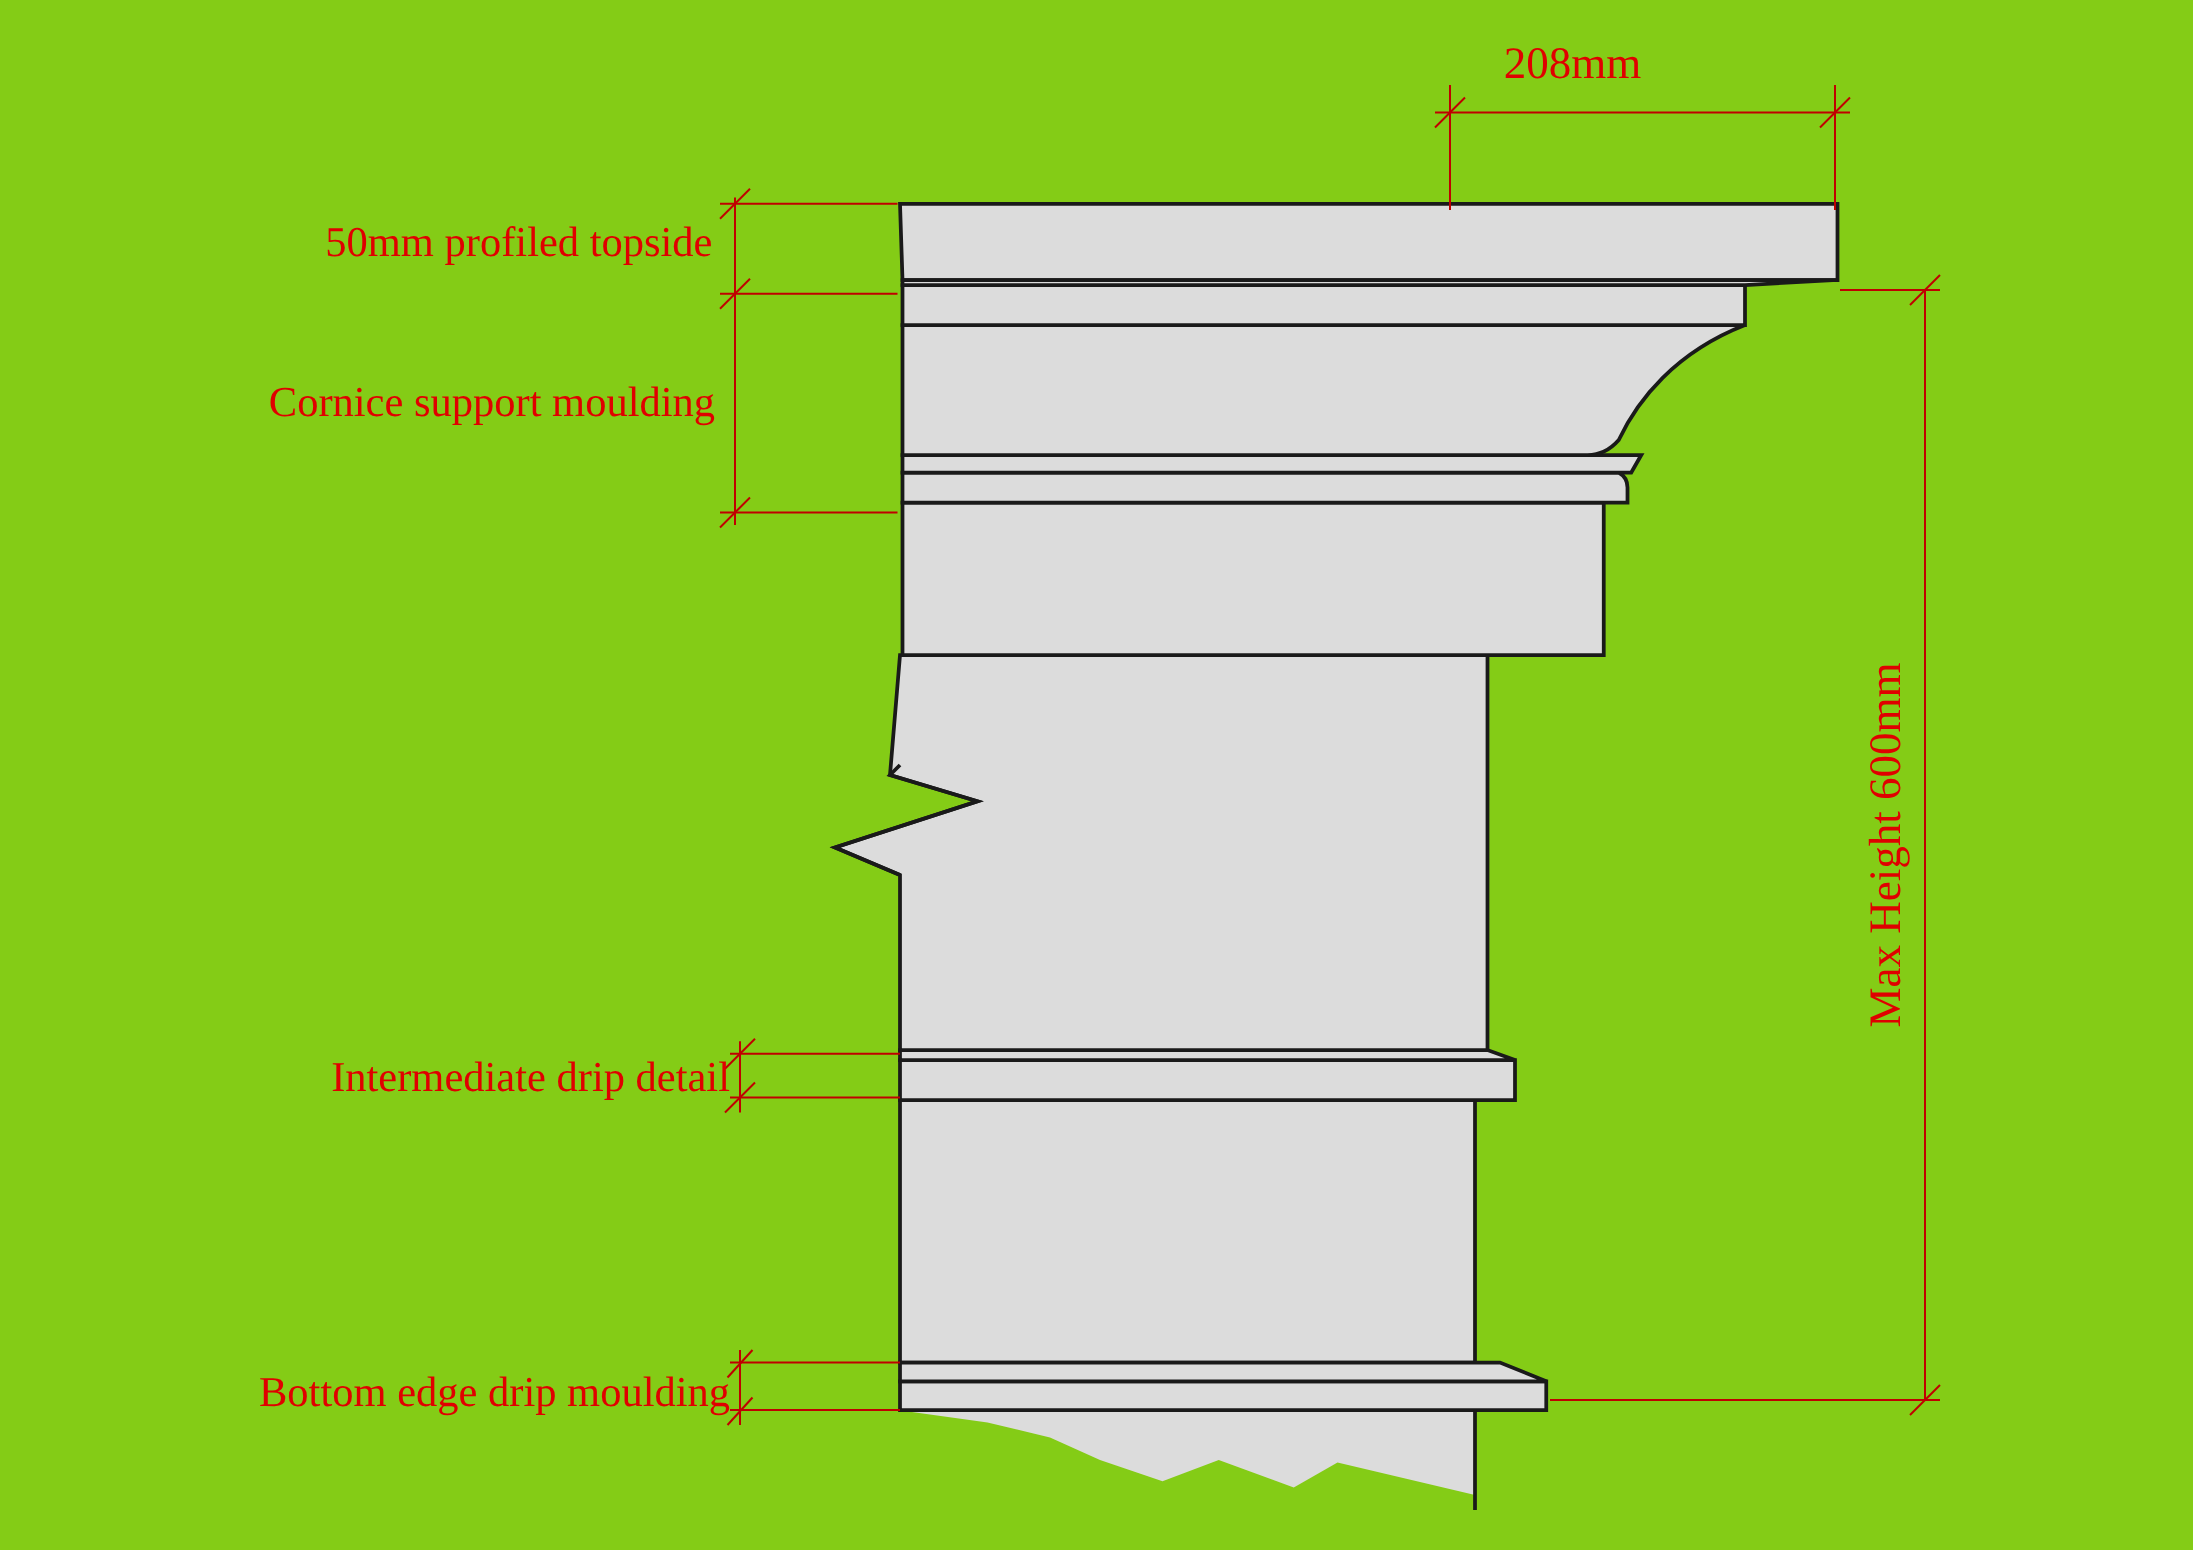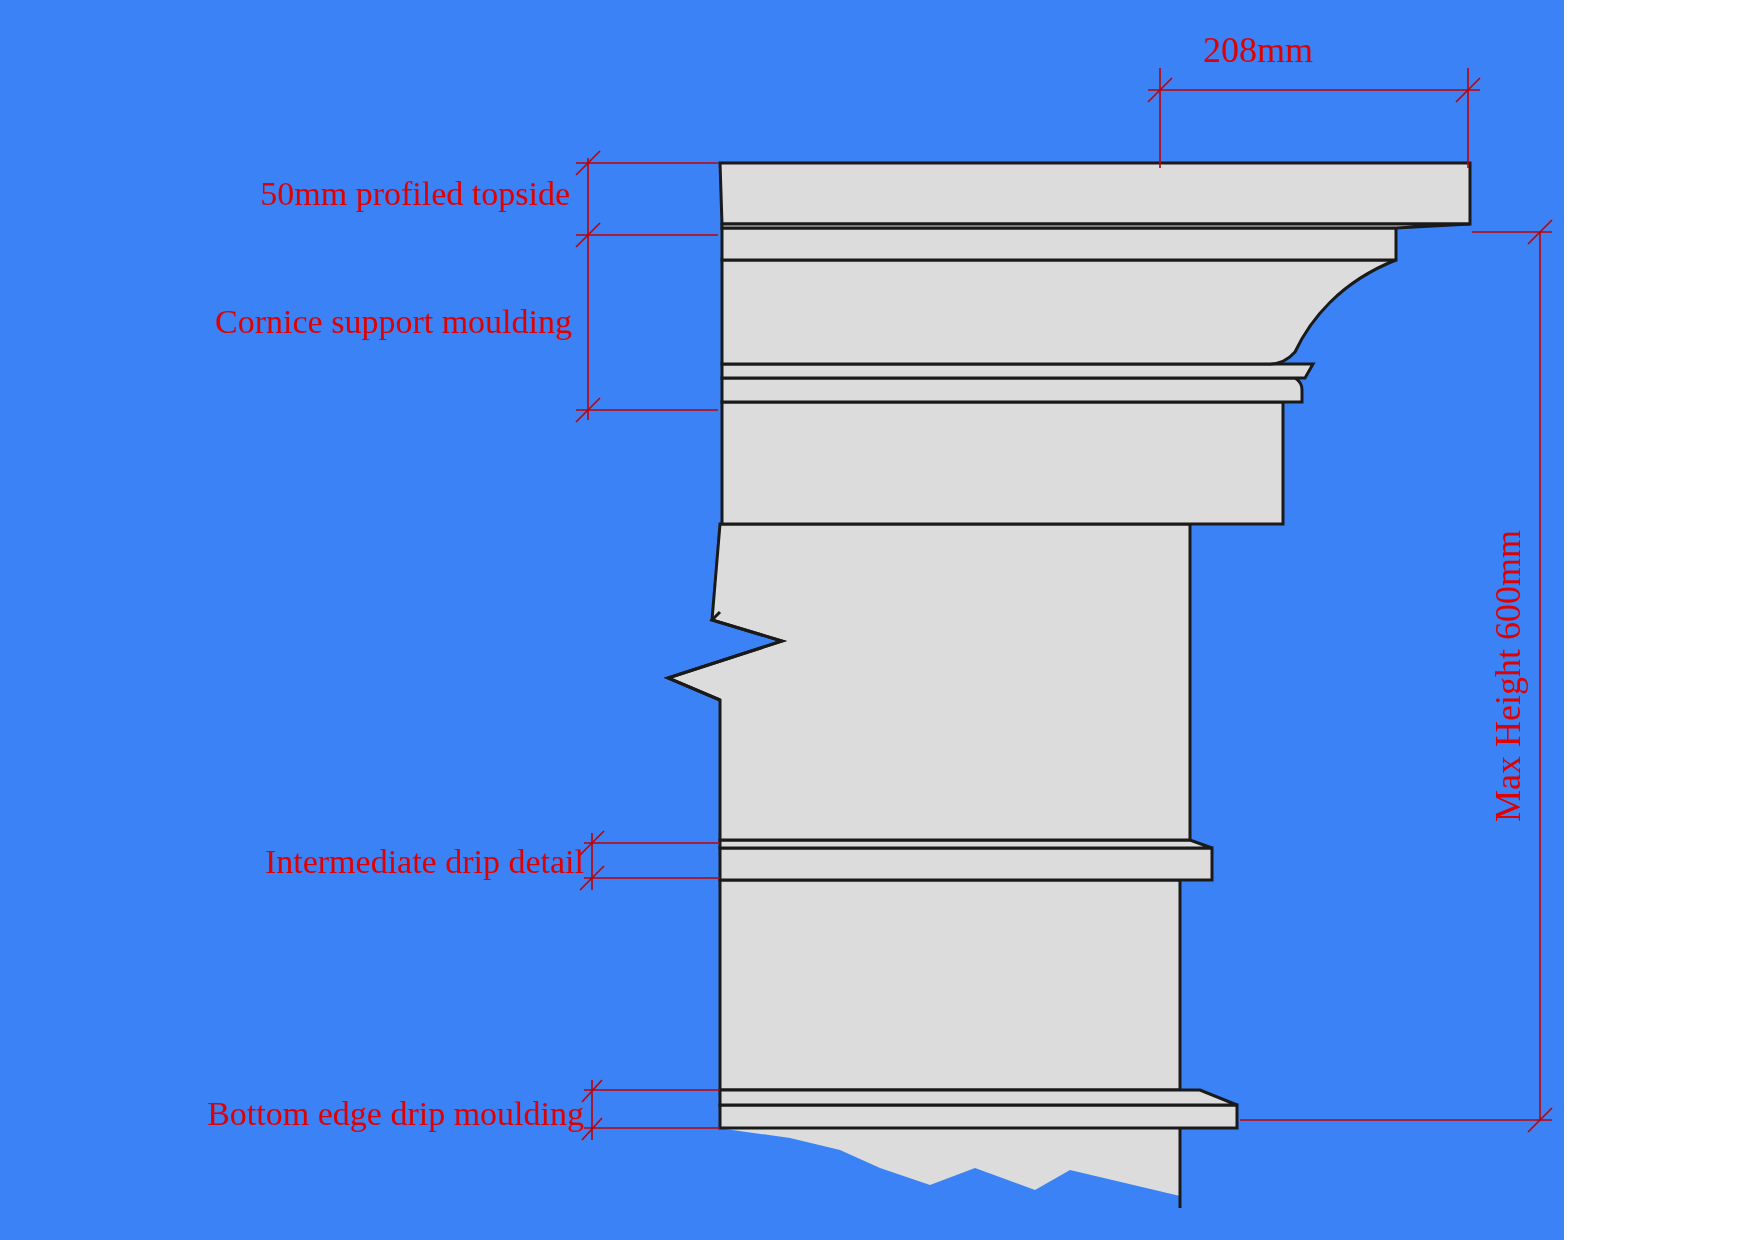--- a/index.html
+++ b/index.html
@@ -5,23 +5,23 @@
   html, body {
     margin: 0;
     padding: 0;
     background: #ffffff;
   }
   body {
     font-family: "Liberation Serif", "DejaVu Serif", serif;
   }
   #stage {
     position: relative;
-    width: 1564px;
+    width: 1754px;
     height: 1240px;
-    background: #3b82f6;
+    background: #84cc16;
     overflow: hidden;
   }
   #stage svg {
     position: absolute;
     left: 0;
     top: 0;
   }
   .dimtext {
     fill: #e00000;
     font-family: "Liberation Serif", "DejaVu Serif", serif;

